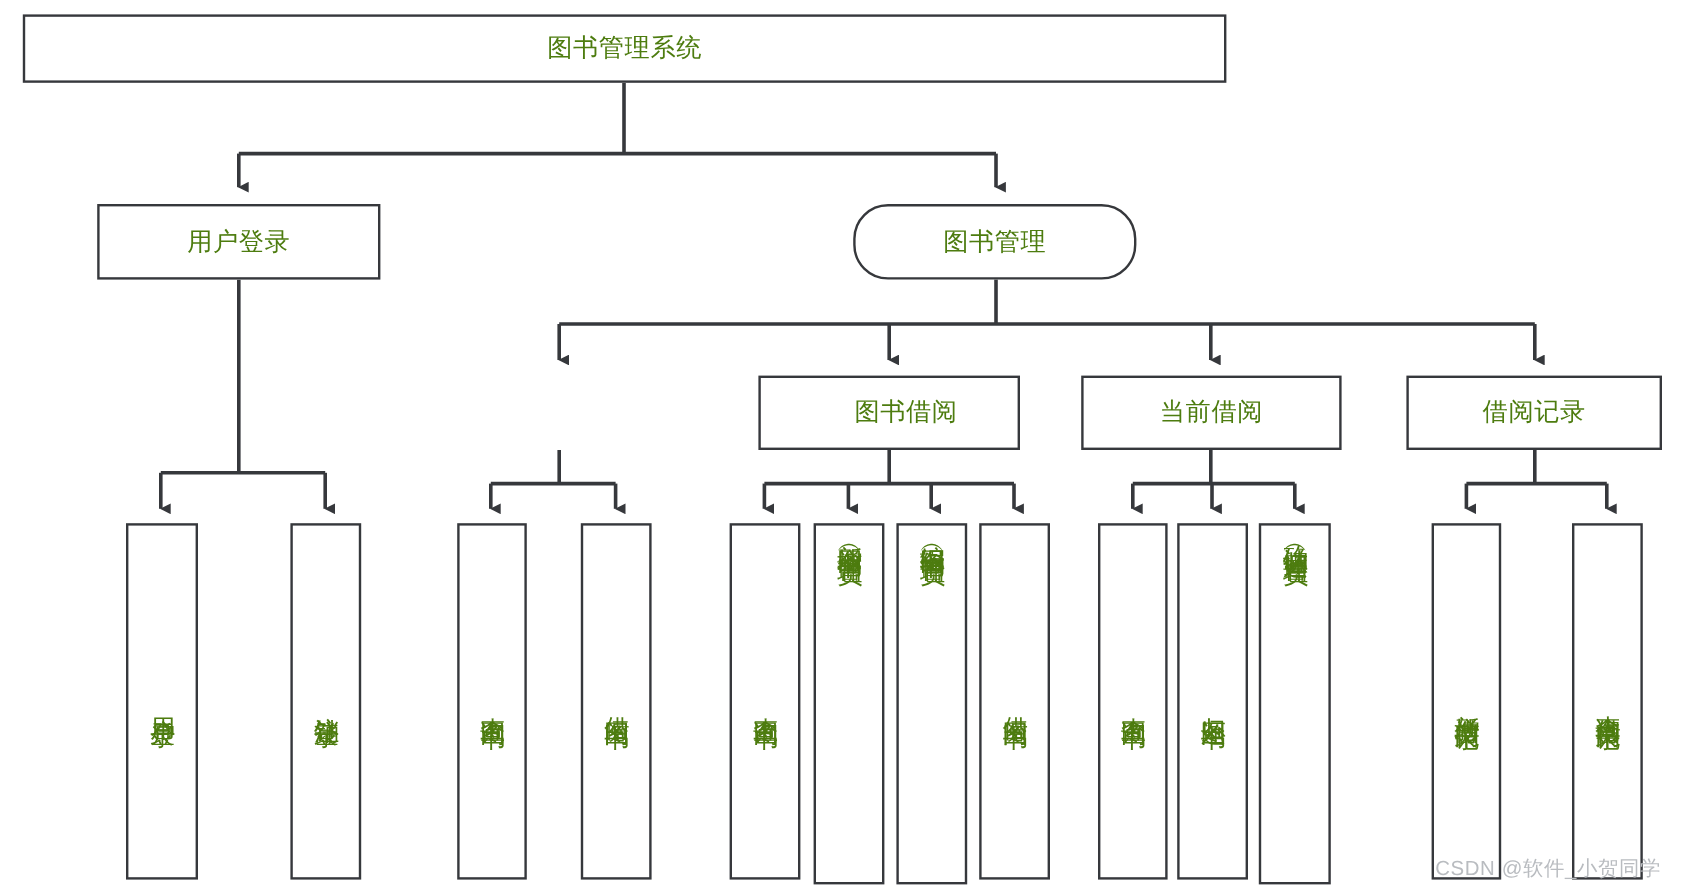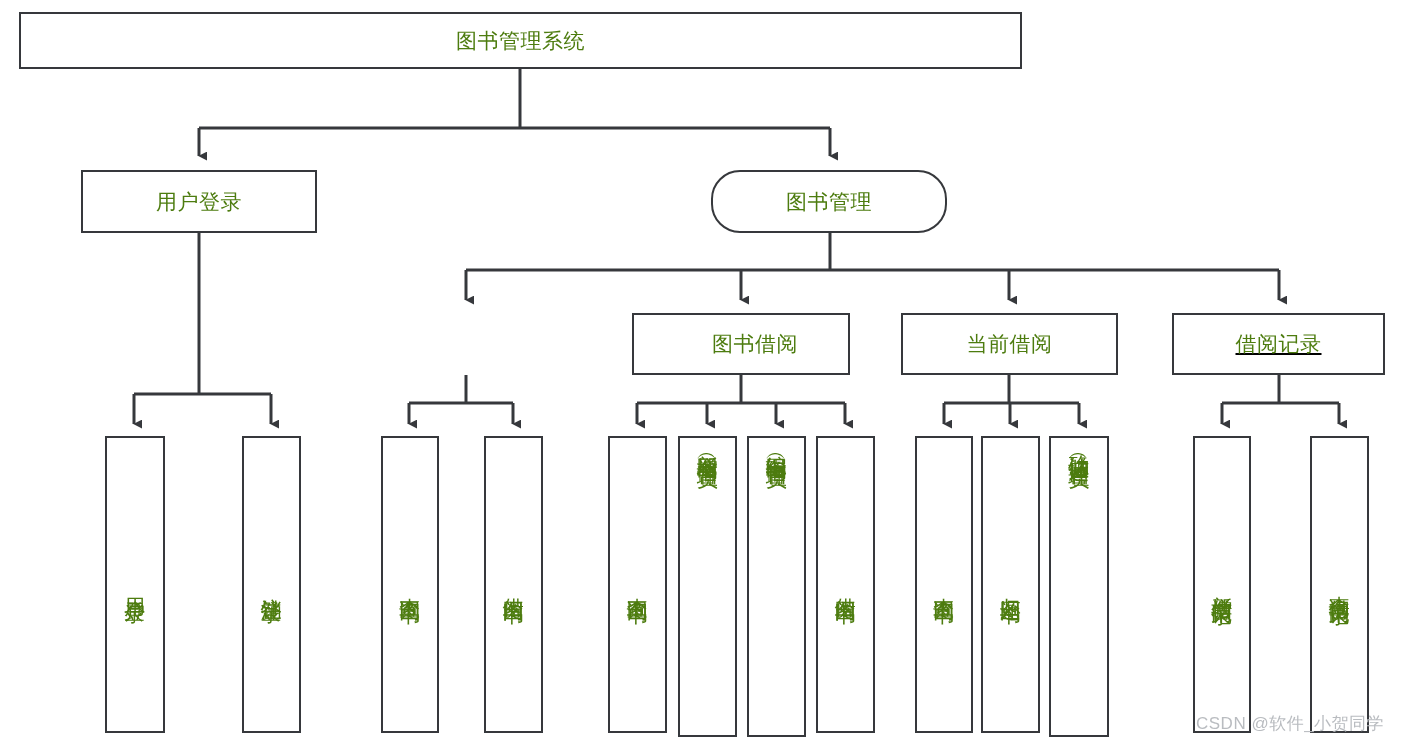--- a/index.html
+++ b/index.html
@@ -135,21 +135,21 @@
   <div class="node" style="left:711px; top:170px; width:236px; height:63px;border-radius:29px;">
     <span class="label">图书管理</span>
   </div>
 
   <div class="node" style="left:632px; top:313px; width:218px; height:62px;padding-left:28px;">
     <span class="label">图书借阅</span>
   </div>
   <div class="node" style="left:901px; top:313px; width:217px; height:62px;">
     <span class="label">当前借阅</span>
   </div>
-  <div class="node" style="left:1172px; top:313px; width:213px; height:62px;text-decoration:underline;">
+  <div class="node" style="left:1172px; top:313px; width:213px; height:62px;">
     <span class="label">借阅记录</span>
   </div>
 
   <div class="node vertical center-text" style="left:105px; top:436px; width:60px; height:297px;">
     <span class="label">用户登录</span>
   </div>
   <div class="node vertical center-text" style="left:242px; top:436px; width:59px; height:297px;">
     <span class="label">注销登录</span>
   </div>
 

